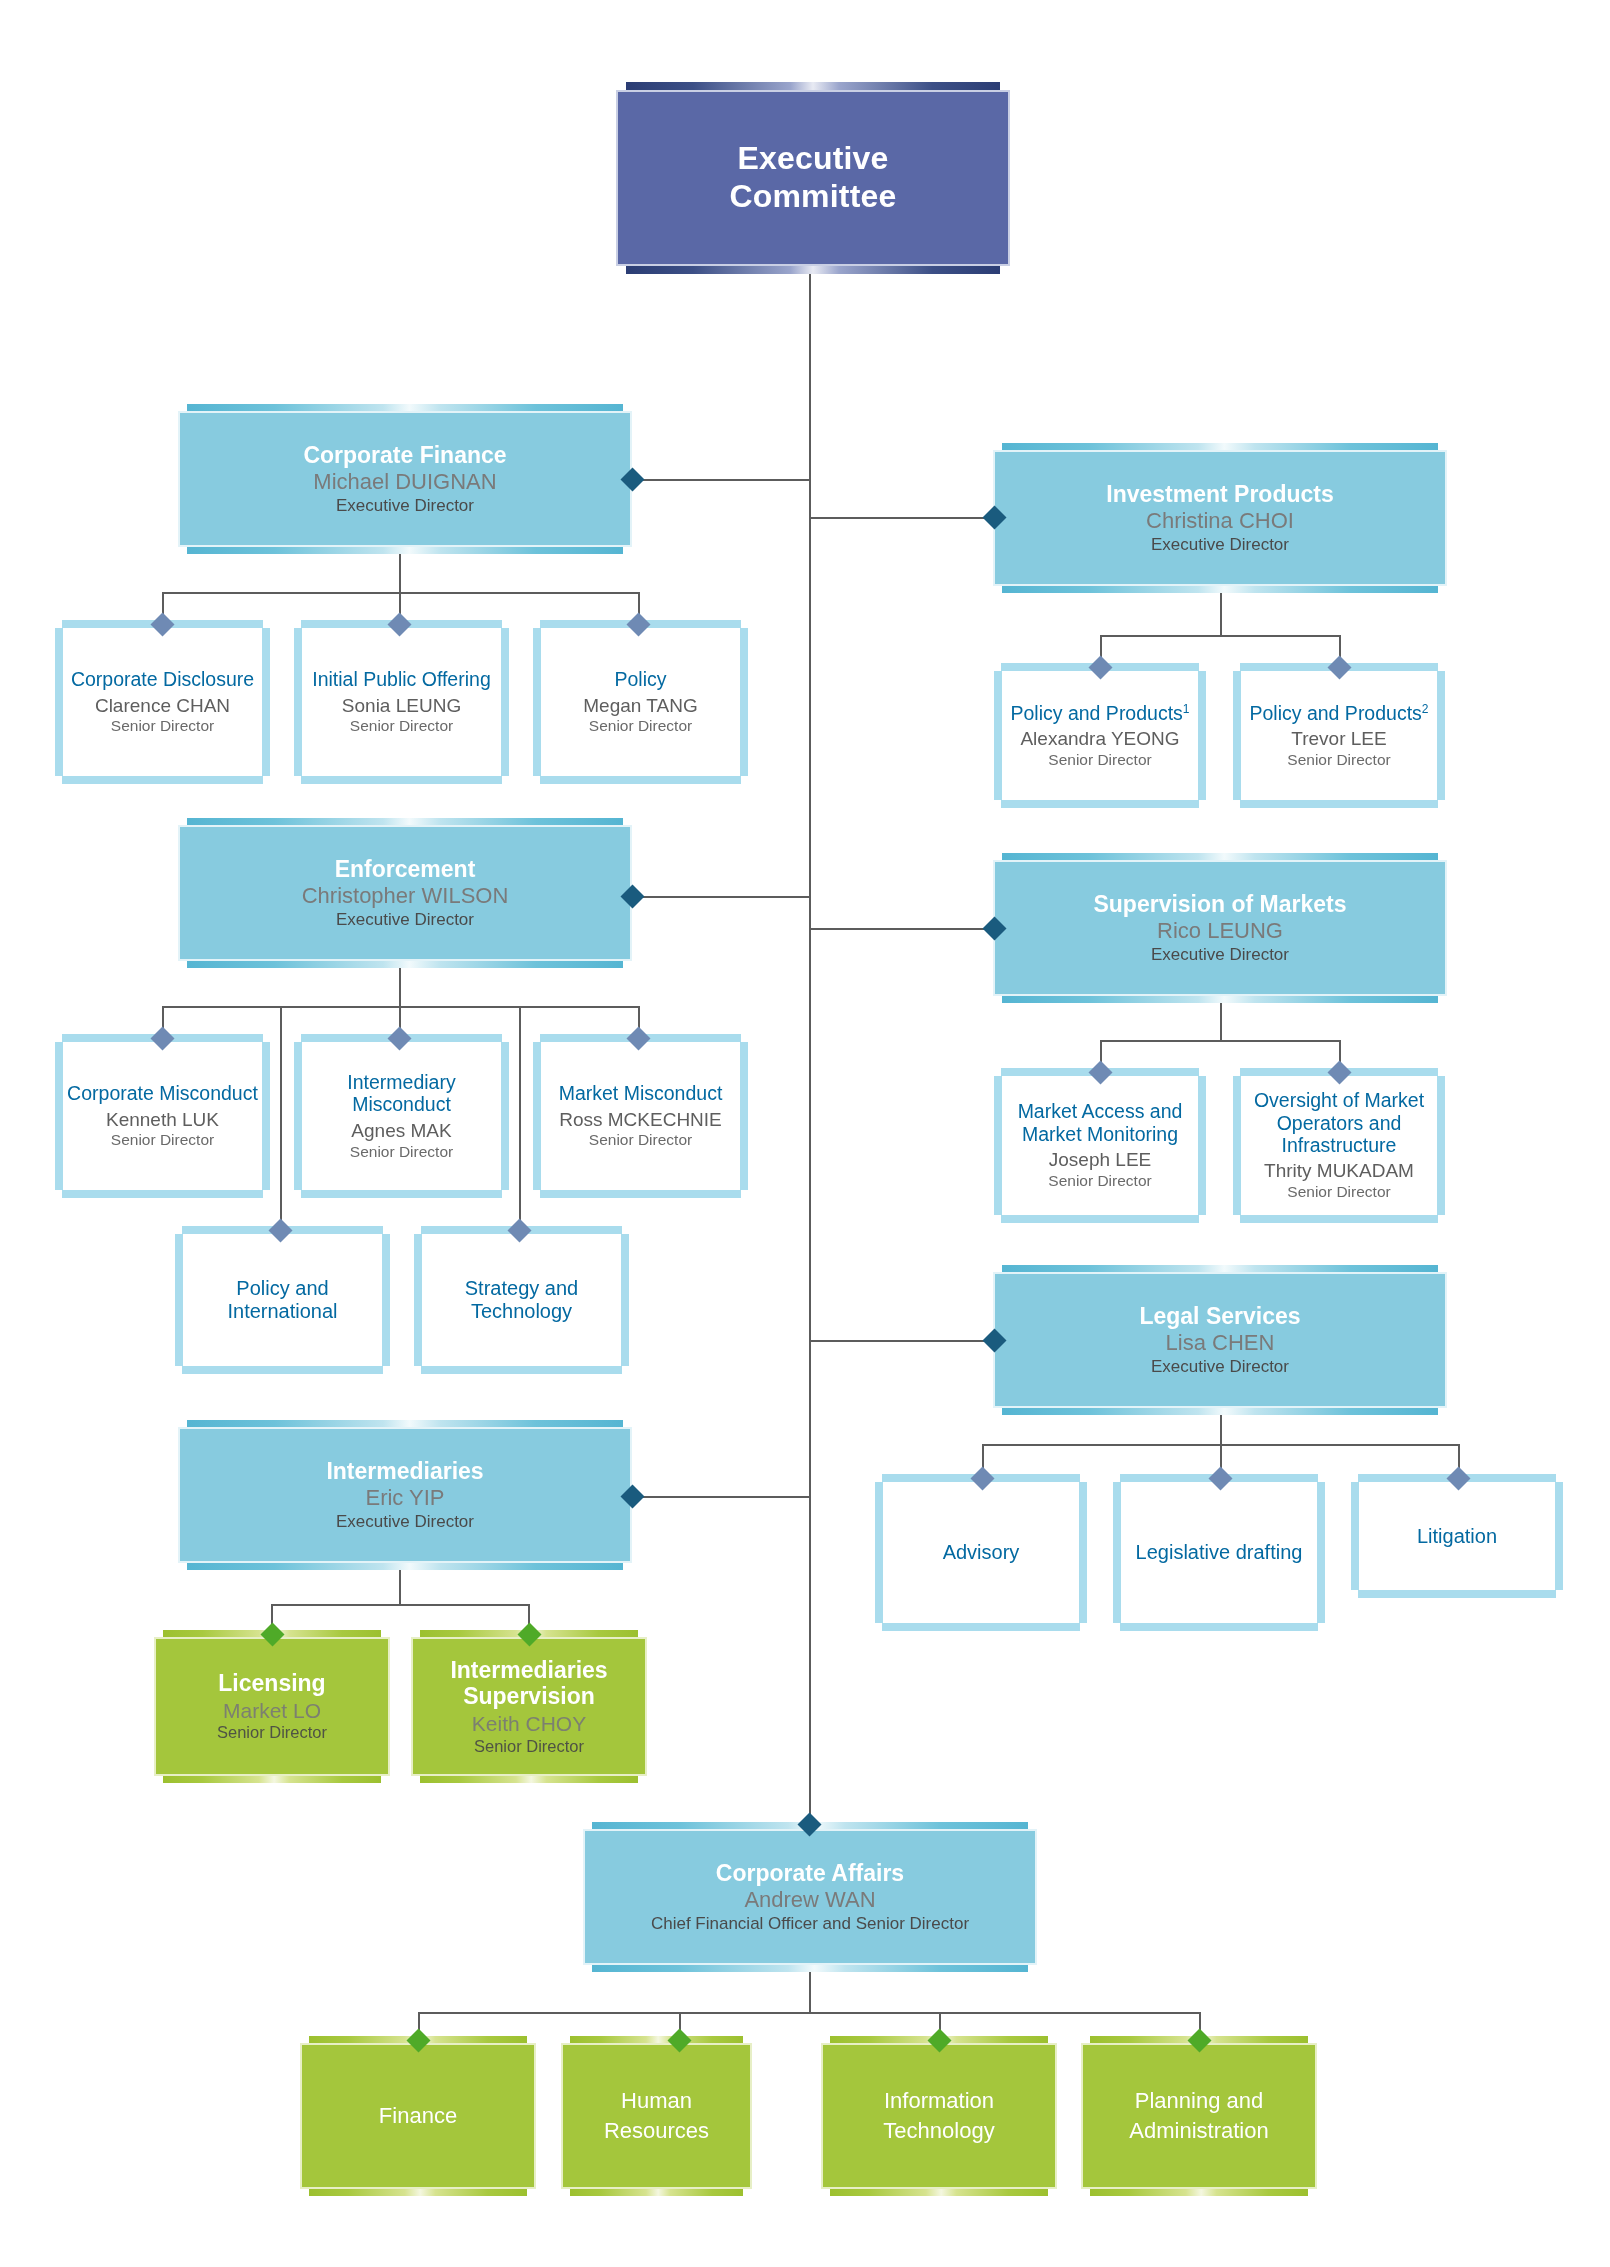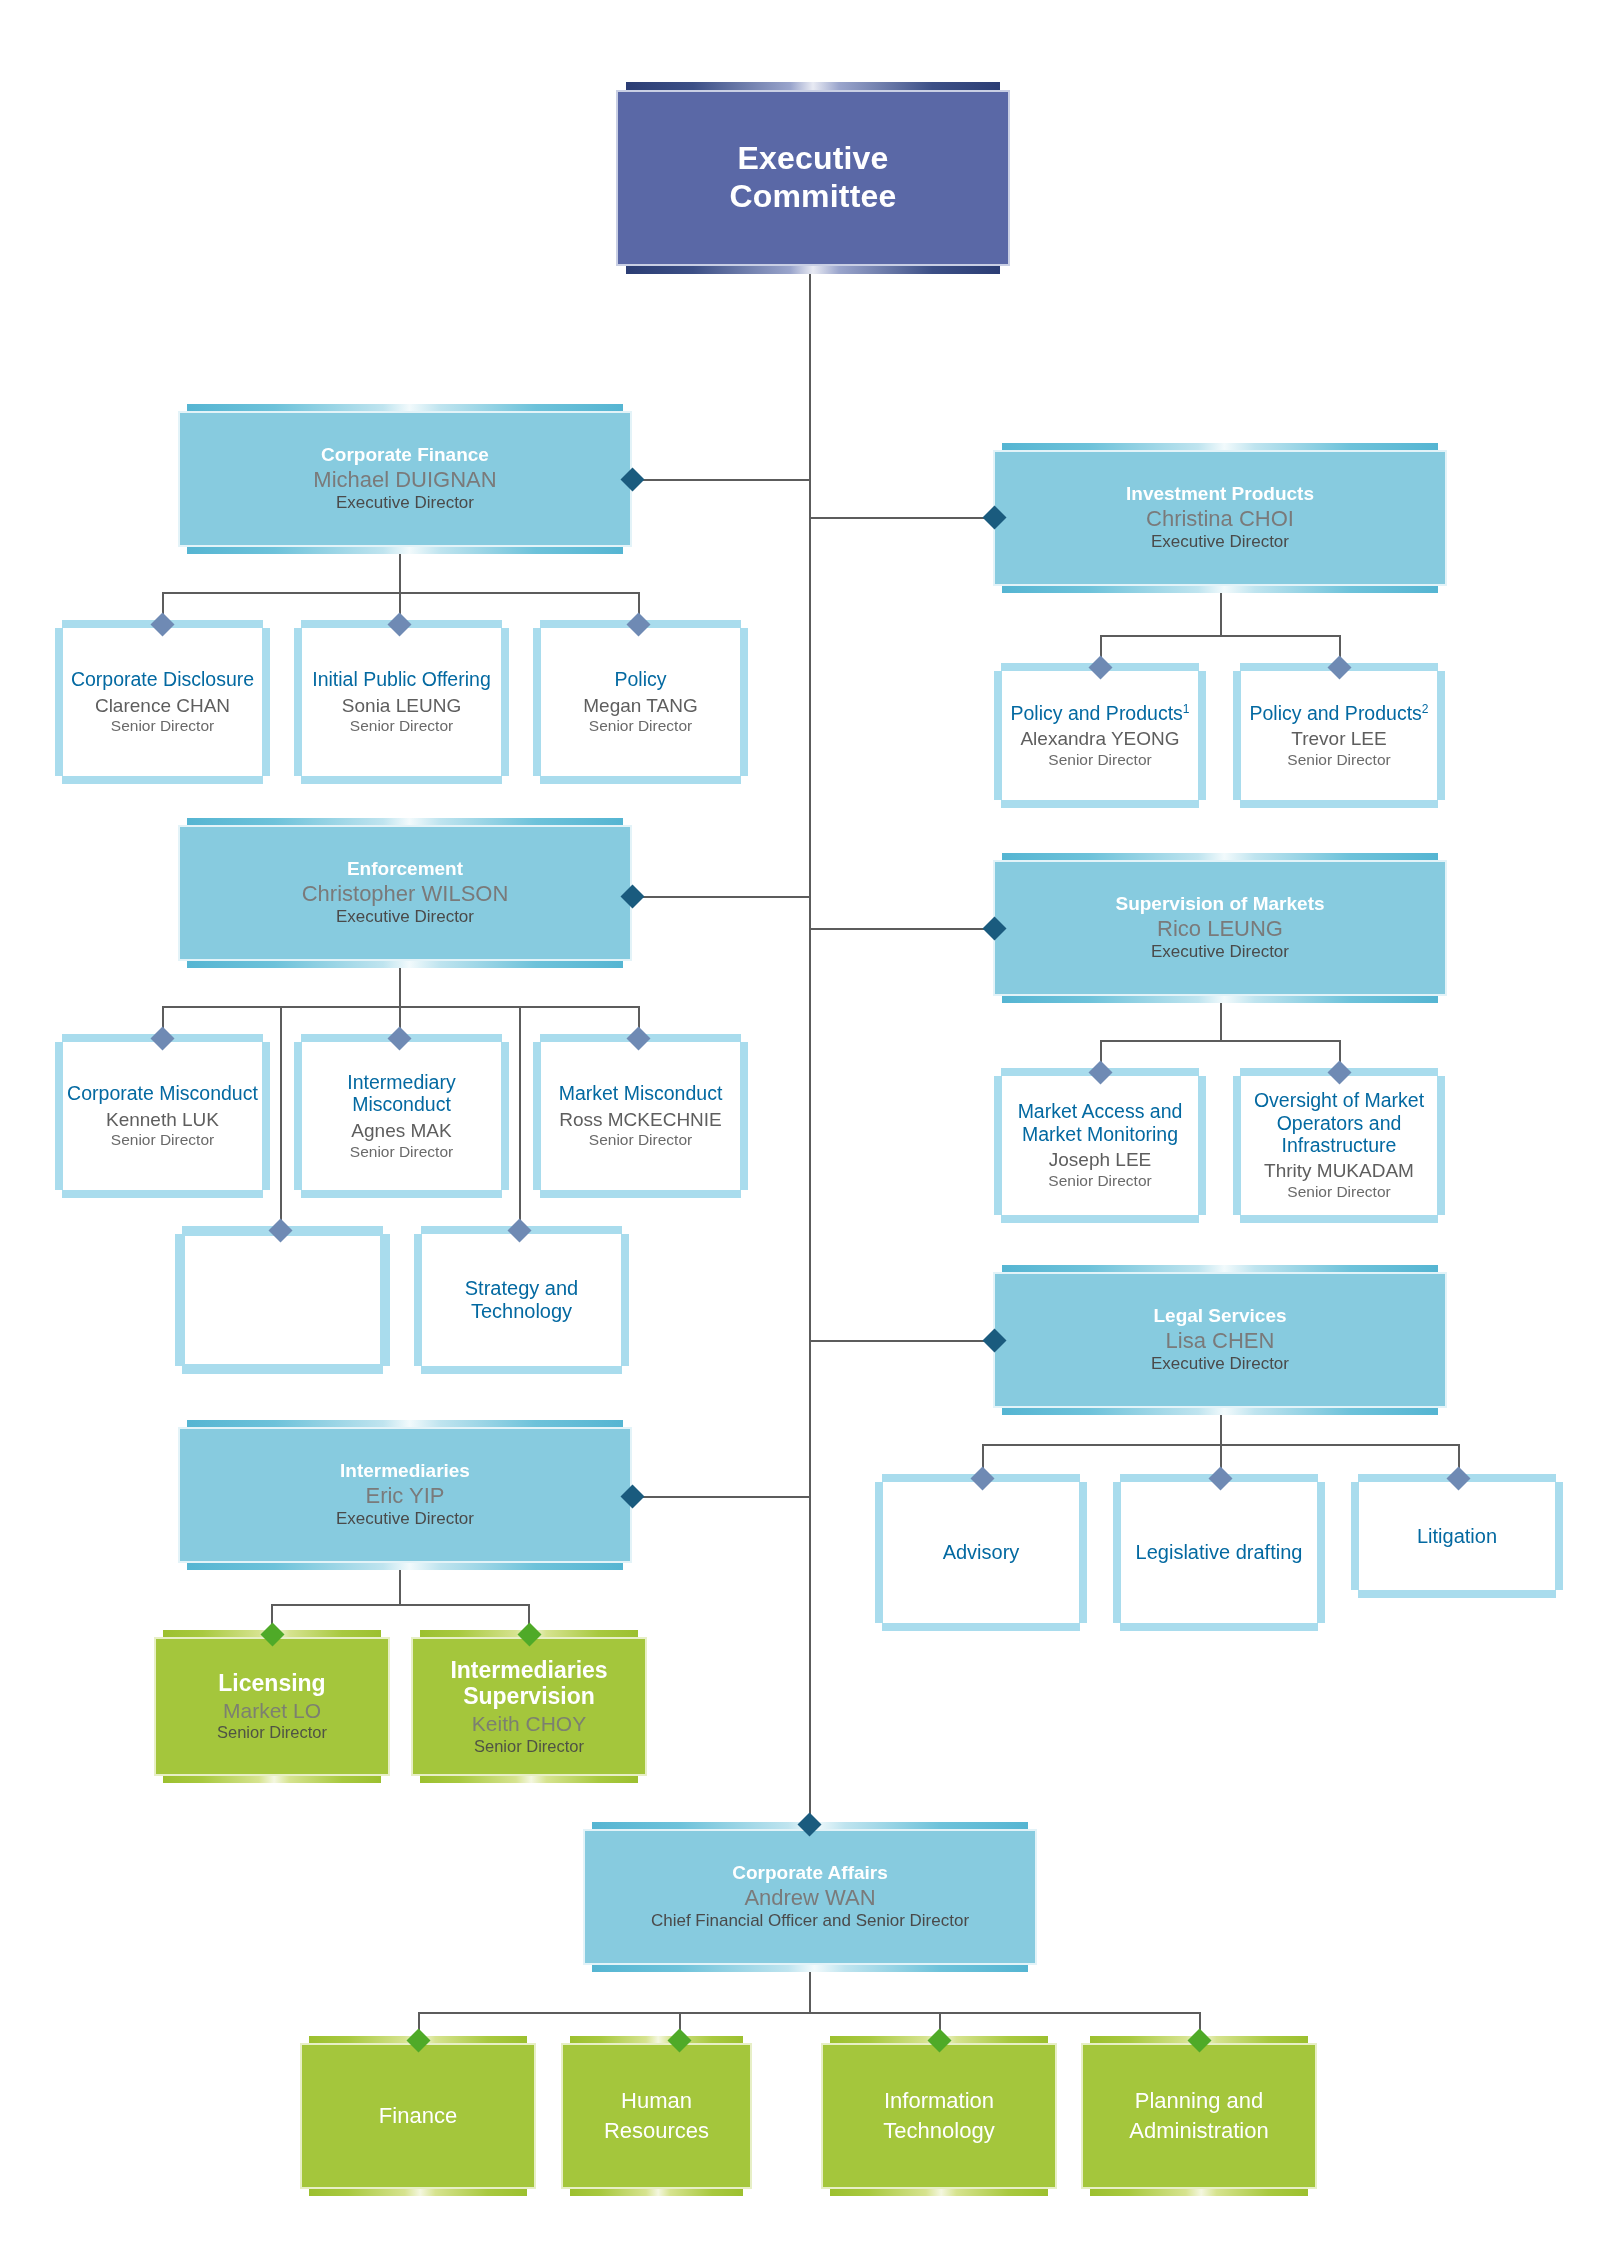--- a/index.html
+++ b/index.html
@@ -53,21 +53,21 @@
   }
   .div-box .band.top{top:0;}
   .div-box .band.bot{bottom:0;}
   .div-box .body{
     position:absolute;top:7px;bottom:7px;left:0;right:0;
     background:#87cbdf;
     border:2px solid #e3f3f8;
     display:flex;flex-direction:column;align-items:center;justify-content:center;
     text-align:center;
   }
-  .div-box .ttl{color:#ffffff;font-weight:bold;font-size:19px;line-height:1.15;}
+  .div-box .ttl{color:#ffffff;font-weight:bold;font-size:23px;line-height:1.15;}
   .div-box .nm{color:#7a7a7a;font-size:22px;line-height:1.2;margin-top:1px;}
   .div-box .rl{color:#4a4a4a;font-size:17px;line-height:1.2;}
 
   
   .unit{position:absolute;}
   .unit .fbar{position:absolute;background:#a9dced;}
   .unit .fbar.top{left:7px;right:7px;top:0;height:10px;}
   .unit .fbar.bot{left:7px;right:7px;bottom:0;height:10px;}
   .unit .fbar.lft{top:8px;bottom:8px;left:0;width:10px;}
   .unit .fbar.rgt{top:8px;bottom:8px;right:0;width:10px;}
@@ -307,20 +307,23 @@
       <div class="rl">Senior Director</div>
     </div>
   </div>
   <div class="dmd steel" style="left:630px;top:1030px;"></div>
 
   <div class="unit centeronly" style="left:175px;top:1226px;width:215px;height:148px;">
     <div class="fbar top"></div>
     <div class="fbar bot"></div>
     <div class="fbar lft"></div>
     <div class="fbar rgt"></div>
+    <div class="body">
+      <div class="ttl">Policy and International</div>
+    </div>
   </div>
   <div class="dmd steel" style="left:272px;top:1222px;"></div>
 
   <div class="unit centeronly" style="left:414px;top:1226px;width:215px;height:148px;">
     <div class="fbar top"></div>
     <div class="fbar bot"></div>
     <div class="fbar lft"></div>
     <div class="fbar rgt"></div>
     <div class="body">
       <div class="ttl">Strategy and Technology</div>

